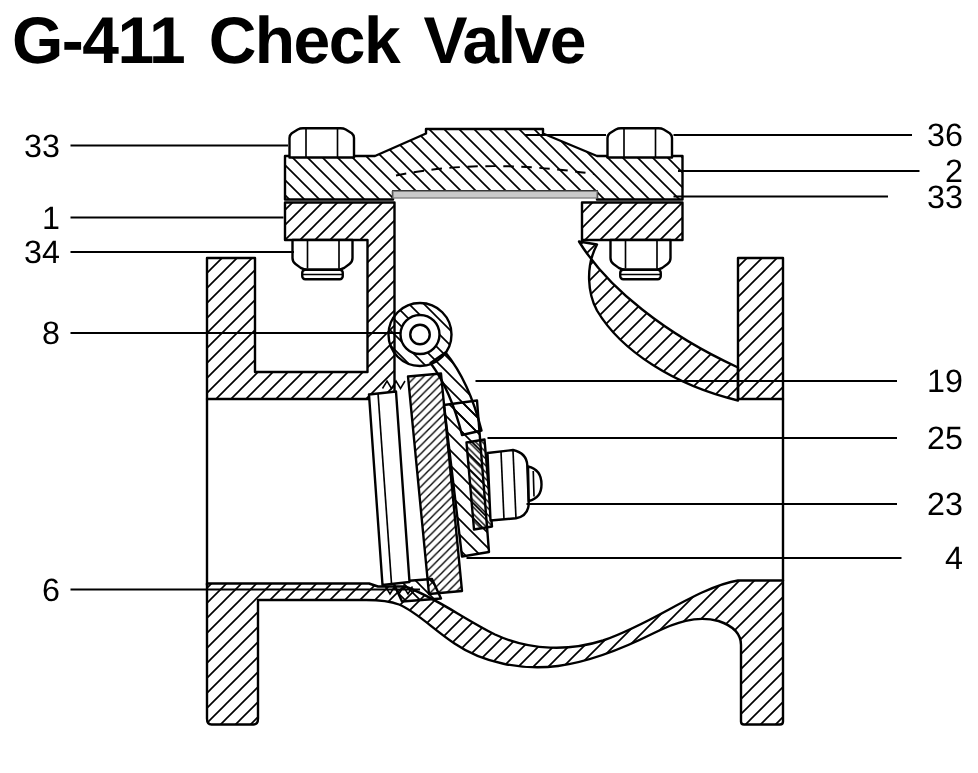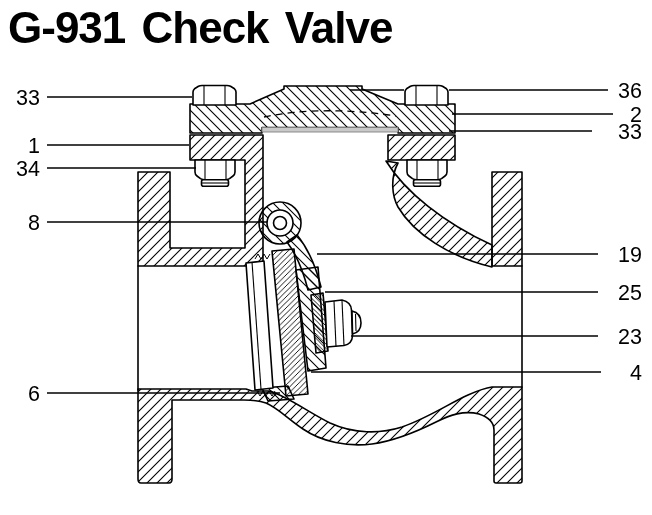--- a/index.html
+++ b/index.html
@@ -10,21 +10,21 @@
   svg{position:absolute;left:0;top:0;}
   .outline{stroke:#000;stroke-width:1.6;stroke-linejoin:round;stroke-linecap:round;}
   .thin{stroke:#000;stroke-width:1.1;fill:none;}
   .leader{stroke:#000;stroke-width:1.3;}
   .callout-text{font-family:"Liberation Sans",sans-serif;font-size:21.5px;fill:#000;}
 </style>
 </head>
 <body>
 
 <div class="canvas">
-  <div class="title">G-931 Check Valve</div>
+  <div class="title">G-411 Check Valve</div>
 
   <svg width="652" height="515" viewBox="0 0 652 515">
     <defs>
 
       <pattern id="hb" width="10" height="10" patternUnits="userSpaceOnUse">
         <path d="M-2,12 L12,-2 M-2,2 L2,-2 M8,12 L12,8" stroke="#000" stroke-width="1.1" fill="none"></path>
       </pattern>
 
       <pattern id="hc" width="10" height="10" patternUnits="userSpaceOnUse">
         <path d="M-2,-2 L12,12 M8,-2 L12,2 M-2,8 L2,12" stroke="#000" stroke-width="1.1" fill="none"></path>

